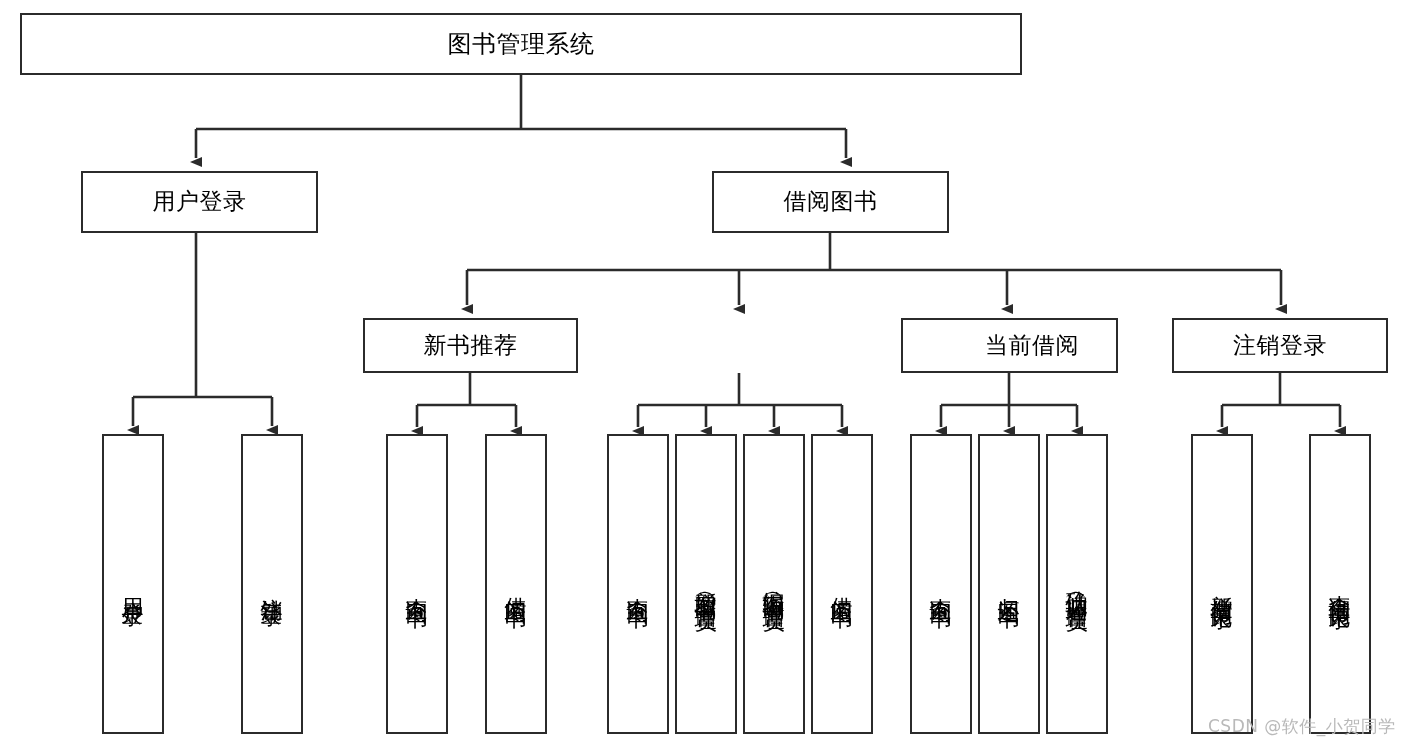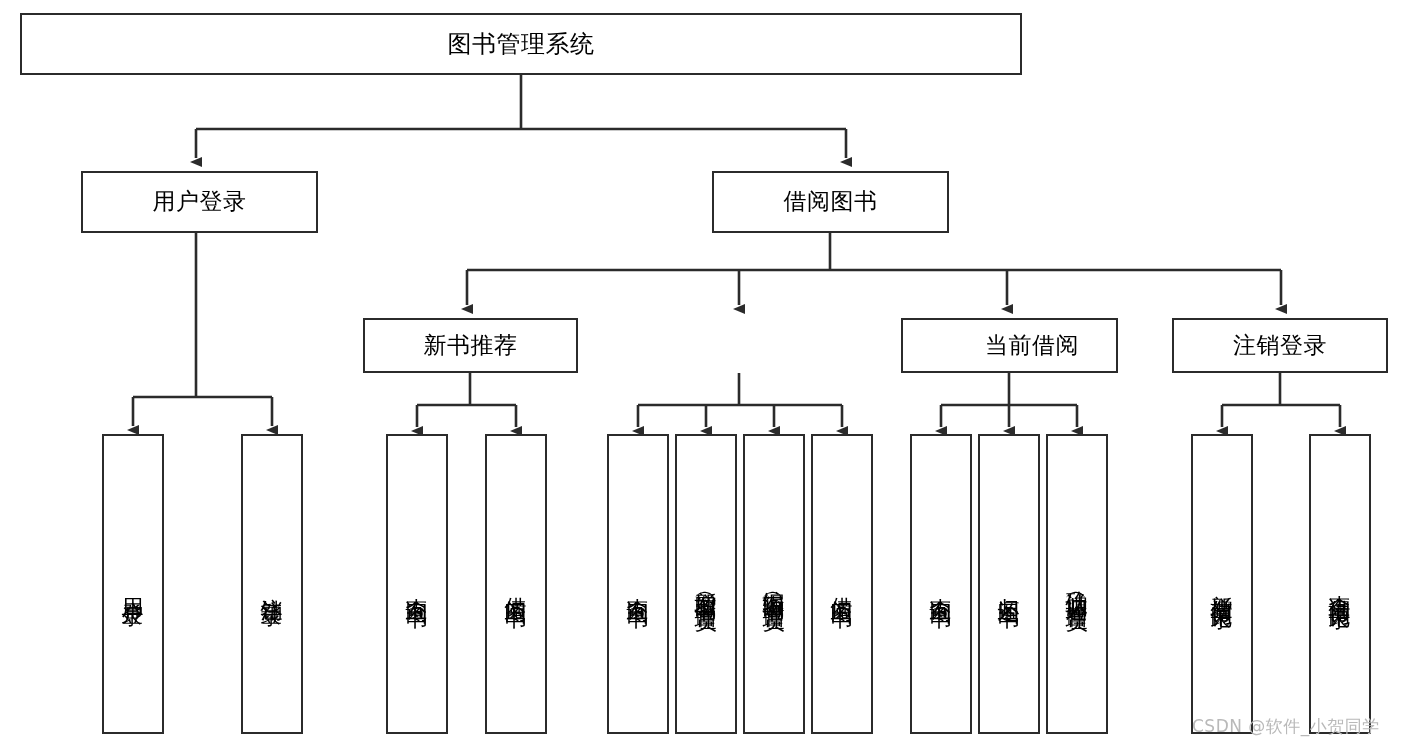--- a/index.html
+++ b/index.html
@@ -62,20 +62,21 @@
     height: 747px;
     pointer-events: none;
   }
   .watermark {
     position: absolute;
     color: #b9b9b9;
     font-size: 17px;
     letter-spacing: 0.5px;
     white-space: nowrap;
     font-family: "DejaVu Sans", "Liberation Sans", sans-serif;
+    margin-left: 16px;
   }
 </style>
 </head>
 <body>
 
 <div id="canvas">
 
   <svg id="links" viewBox="0 0 1405 747" xmlns="http://www.w3.org/2000/svg">
     <defs>
       <marker id="arrow" markerWidth="10" markerHeight="12" refX="1" refY="6" orient="auto" markerUnits="userSpaceOnUse">

